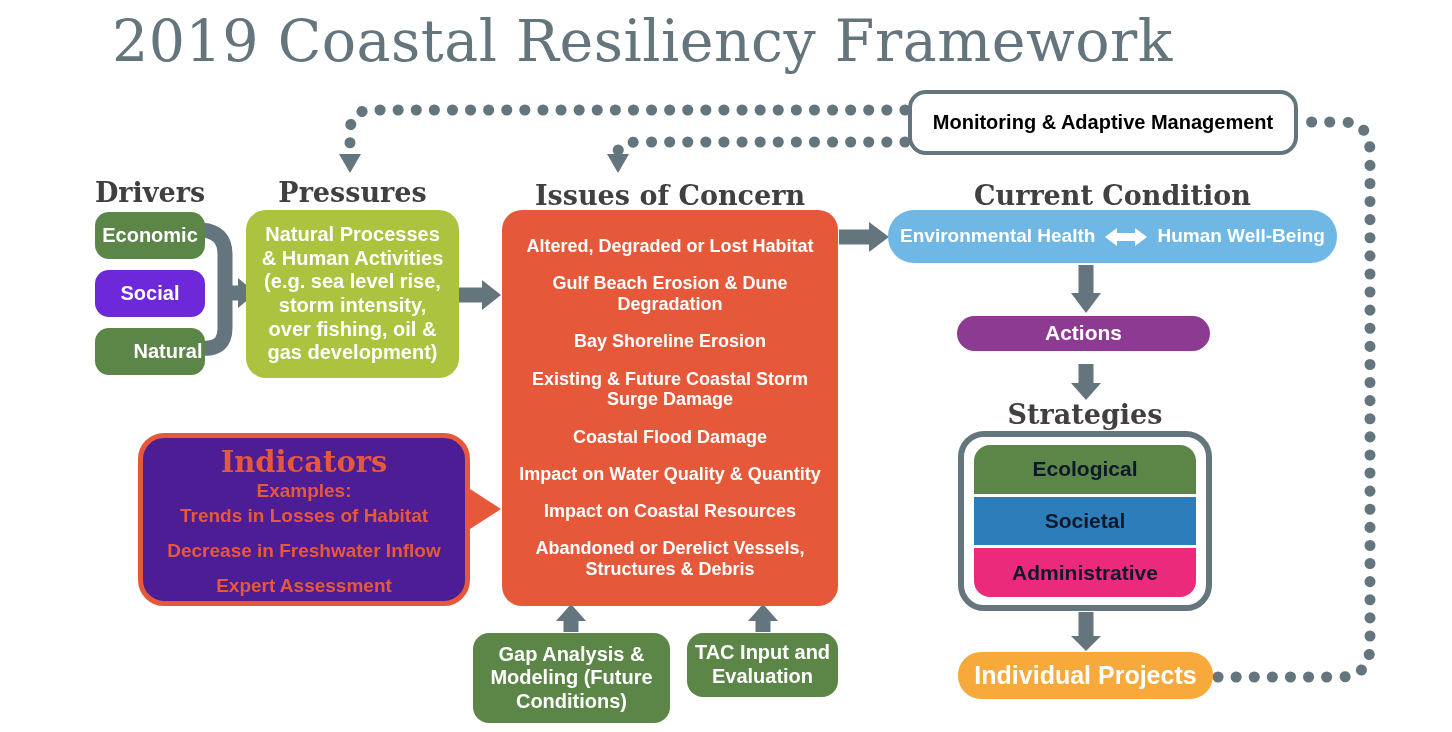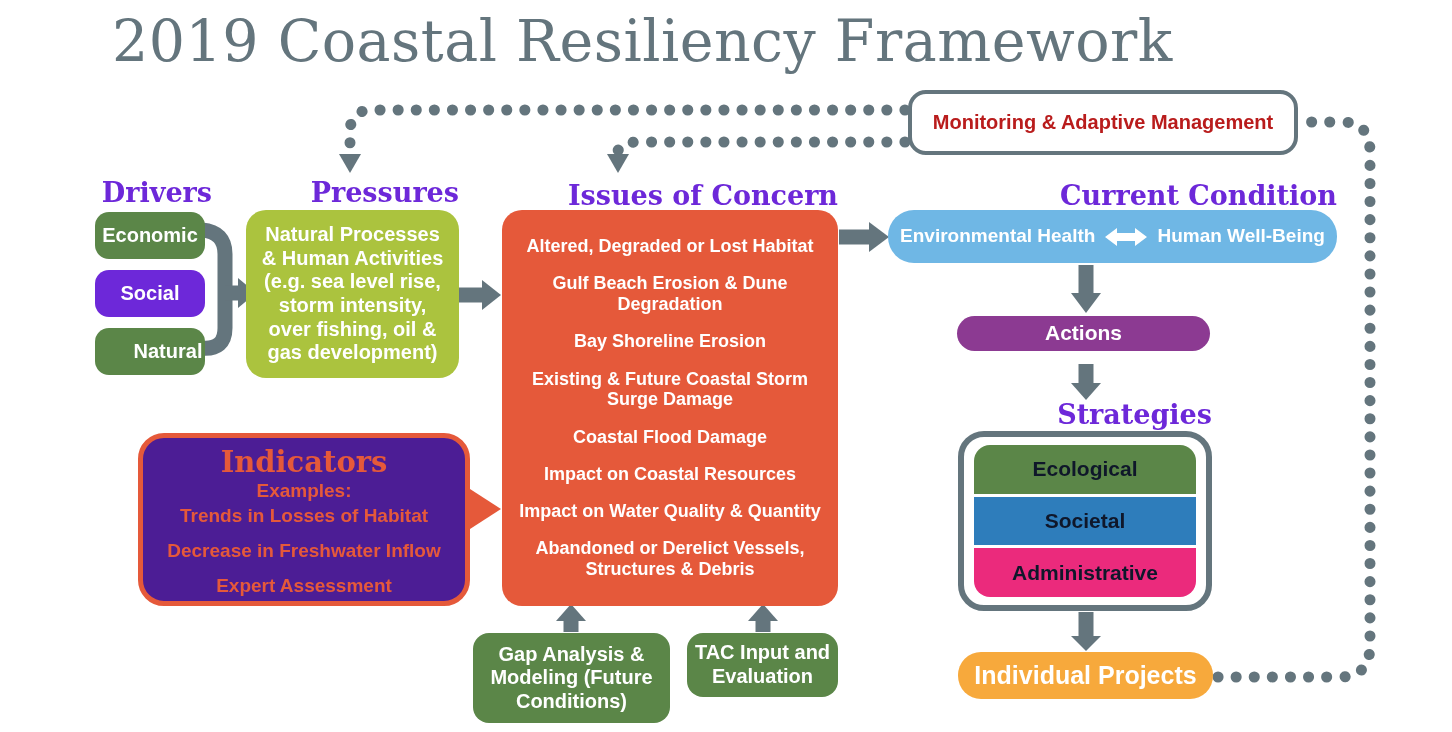--- a/index.html
+++ b/index.html
@@ -9,34 +9,34 @@
   }
   .overlay { position:absolute; left:0; top:0; width:1452px; height:732px; pointer-events:none; }
 
   .title {
     position:absolute; left:112px; top:8px; margin:0;
     font-family:"DejaVu Serif","Liberation Serif",serif; font-weight:400;
     font-size:57px; letter-spacing:0.5px; color:#64757d; white-space:nowrap;
   }
   .h {
     position:absolute; font-family:"DejaVu Serif","Liberation Serif",serif;
-    font-weight:700; font-size:27px; color:#6d28d9; text-align:right; white-space:nowrap;
+    font-weight:700; font-size:27px; color:#404040; text-align:center; white-space:nowrap;
   }
   .box {
     position:absolute; box-sizing:border-box;
     display:flex; flex-direction:column; align-items:center; justify-content:center;
     text-align:center; color:#ffffff; font-weight:700; line-height:1.18;
   }
   .pre { white-space:pre-line; }
 
   .mbox {
     position:absolute; left:908px; top:90px; width:390px; height:65px; box-sizing:border-box;
     background:#ffffff; border:4px solid #64757d; border-radius:18px;
     display:flex; align-items:center; justify-content:center;
-    color:#b91c1c; font-size:20px; font-weight:600;
+    color:#000000; font-size:20px; font-weight:600;
   }
 
   .driver { left:95px; width:110px; height:47px; border-radius:14px; font-size:20px; }
 
   .pressures-box { left:246px; top:210px; width:213px; height:168px; border-radius:20px; font-size:20px; }
   .pressures-box .detail { font-weight:600; }
 
   .issues-box {
     left:502px; top:210px; width:336px; height:396px; border-radius:20px;
     font-size:18px; justify-content:space-evenly; padding:10px 8px;
@@ -146,22 +146,22 @@
 gas development)</div>
   </div>
 
   <div class="h" style="left:502px; top:180px; width:336px;">Issues of Concern</div>
   <div class="box issues-box" style="background-color: rgb(229, 89, 58);">
     <div class="item">Altered, Degraded or Lost Habitat</div>
     <div class="item">Gulf Beach Erosion &amp; Dune Degradation</div>
     <div class="item">Bay Shoreline Erosion</div>
     <div class="item">Existing &amp; Future Coastal Storm Surge Damage</div>
     <div class="item">Coastal Flood Damage</div>
+    <div class="item">Impact on Water Quality &amp; Quantity</div>
     <div class="item">Impact on Coastal Resources</div>
-    <div class="item">Impact on Water Quality &amp; Quantity</div>
     <div class="item">Abandoned or Derelict Vessels, Structures &amp; Debris</div>
   </div>
 
   <div class="h" style="left:888px; top:180px; width:449px;">Current Condition</div>
   <div class="box bluebox" style="background-color: rgb(111, 183, 229);">
     <span>Environmental Health</span>
     <svg width="42" height="18" viewBox="0 0 42 18">
       <path d="M0,9 L12,0 L12,5 L30,5 L30,0 L42,9 L30,18 L30,13 L12,13 L12,18 Z" fill="#ffffff"></path>
     </svg>
     <span>Human Well-Being</span>

